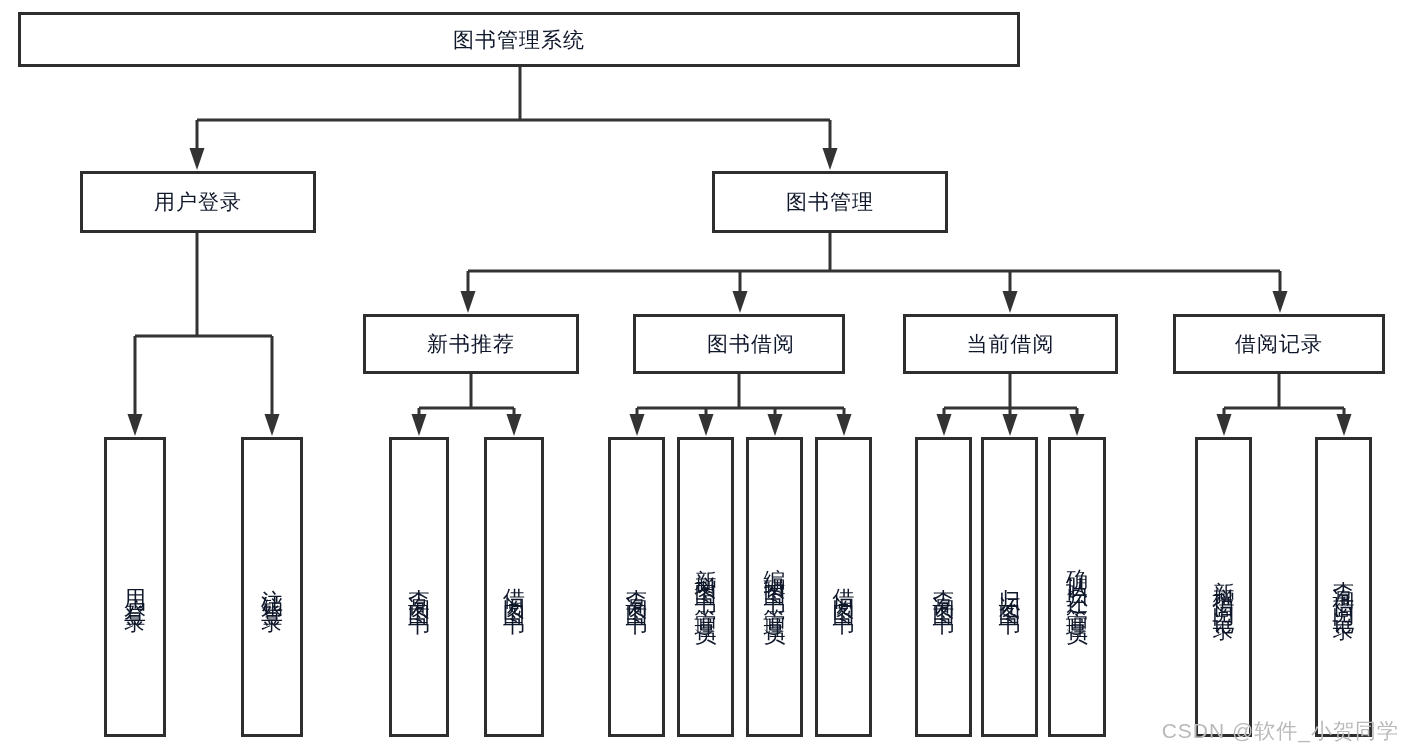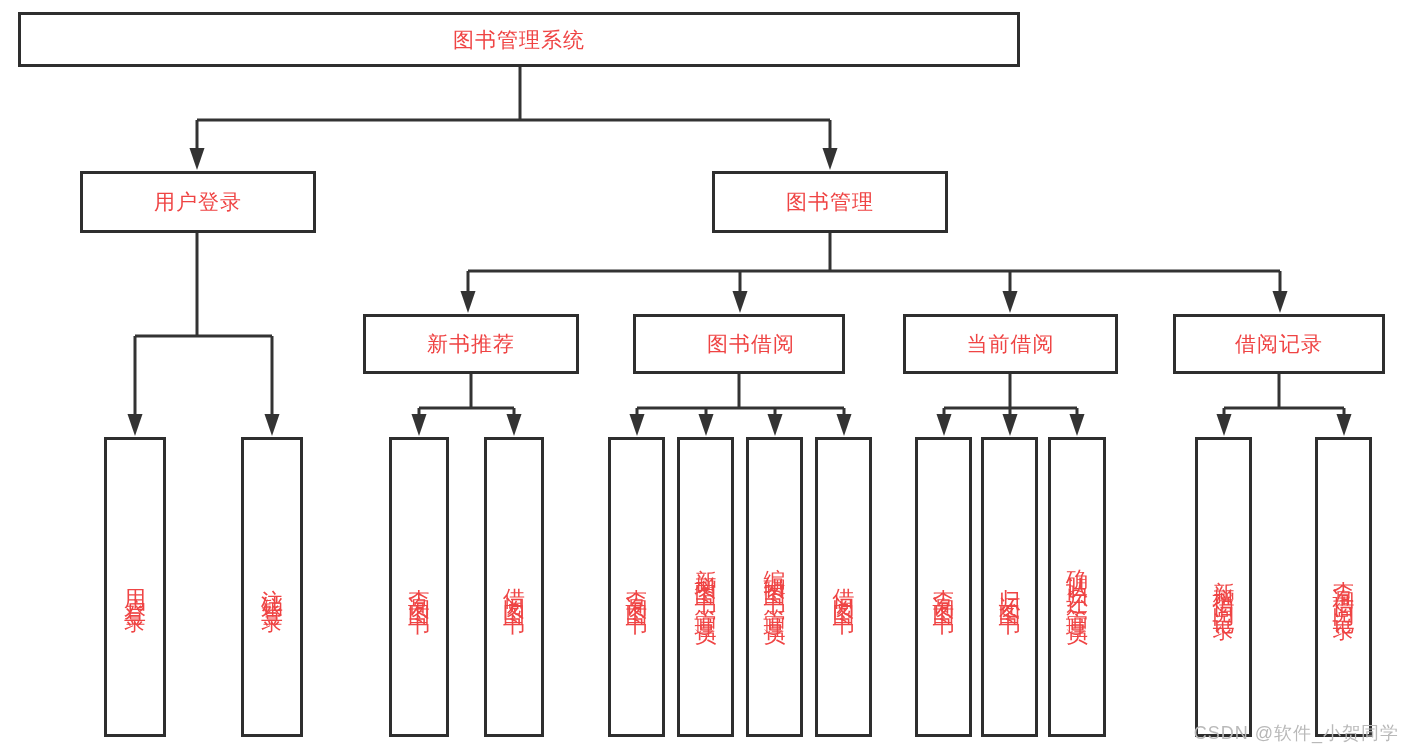--- a/index.html
+++ b/index.html
@@ -22,21 +22,21 @@
     pointer-events: none;
   }
   .box {
     position: absolute;
     box-sizing: border-box;
     border: 3px solid #2e2e2e;
     background: #ffffff;
     display: flex;
     align-items: center;
     justify-content: center;
-    color: #ef4444;
+    color: #0f172a;
   }
   .box.h span {
     font-size: 21px;
     letter-spacing: 1px;
     white-space: nowrap;
   }
   .box.v span {
     writing-mode: vertical-rl;
     text-orientation: mixed;
     font-size: 22px;
@@ -64,21 +64,21 @@
   .v8  { left: 815px;  width: 57px; }
   .v9  { left: 915px;  width: 57px; }
   .v10 { left: 981px;  width: 57px; }
   .v11 { left: 1048px; width: 58px; }
   .v12 { left: 1195px; width: 57px; }
   .v13 { left: 1315px; width: 57px; }
   .watermark {
     position: absolute;
     right: 6px;
     bottom: 2px;
-    font-size: 18px;
+    font-size: 21px;
     color: #b9b9b9;
     letter-spacing: 1px;
     z-index: 5;
     white-space: nowrap;
   }
 </style>
 </head>
 <body>
 
 <div class="canvas">

